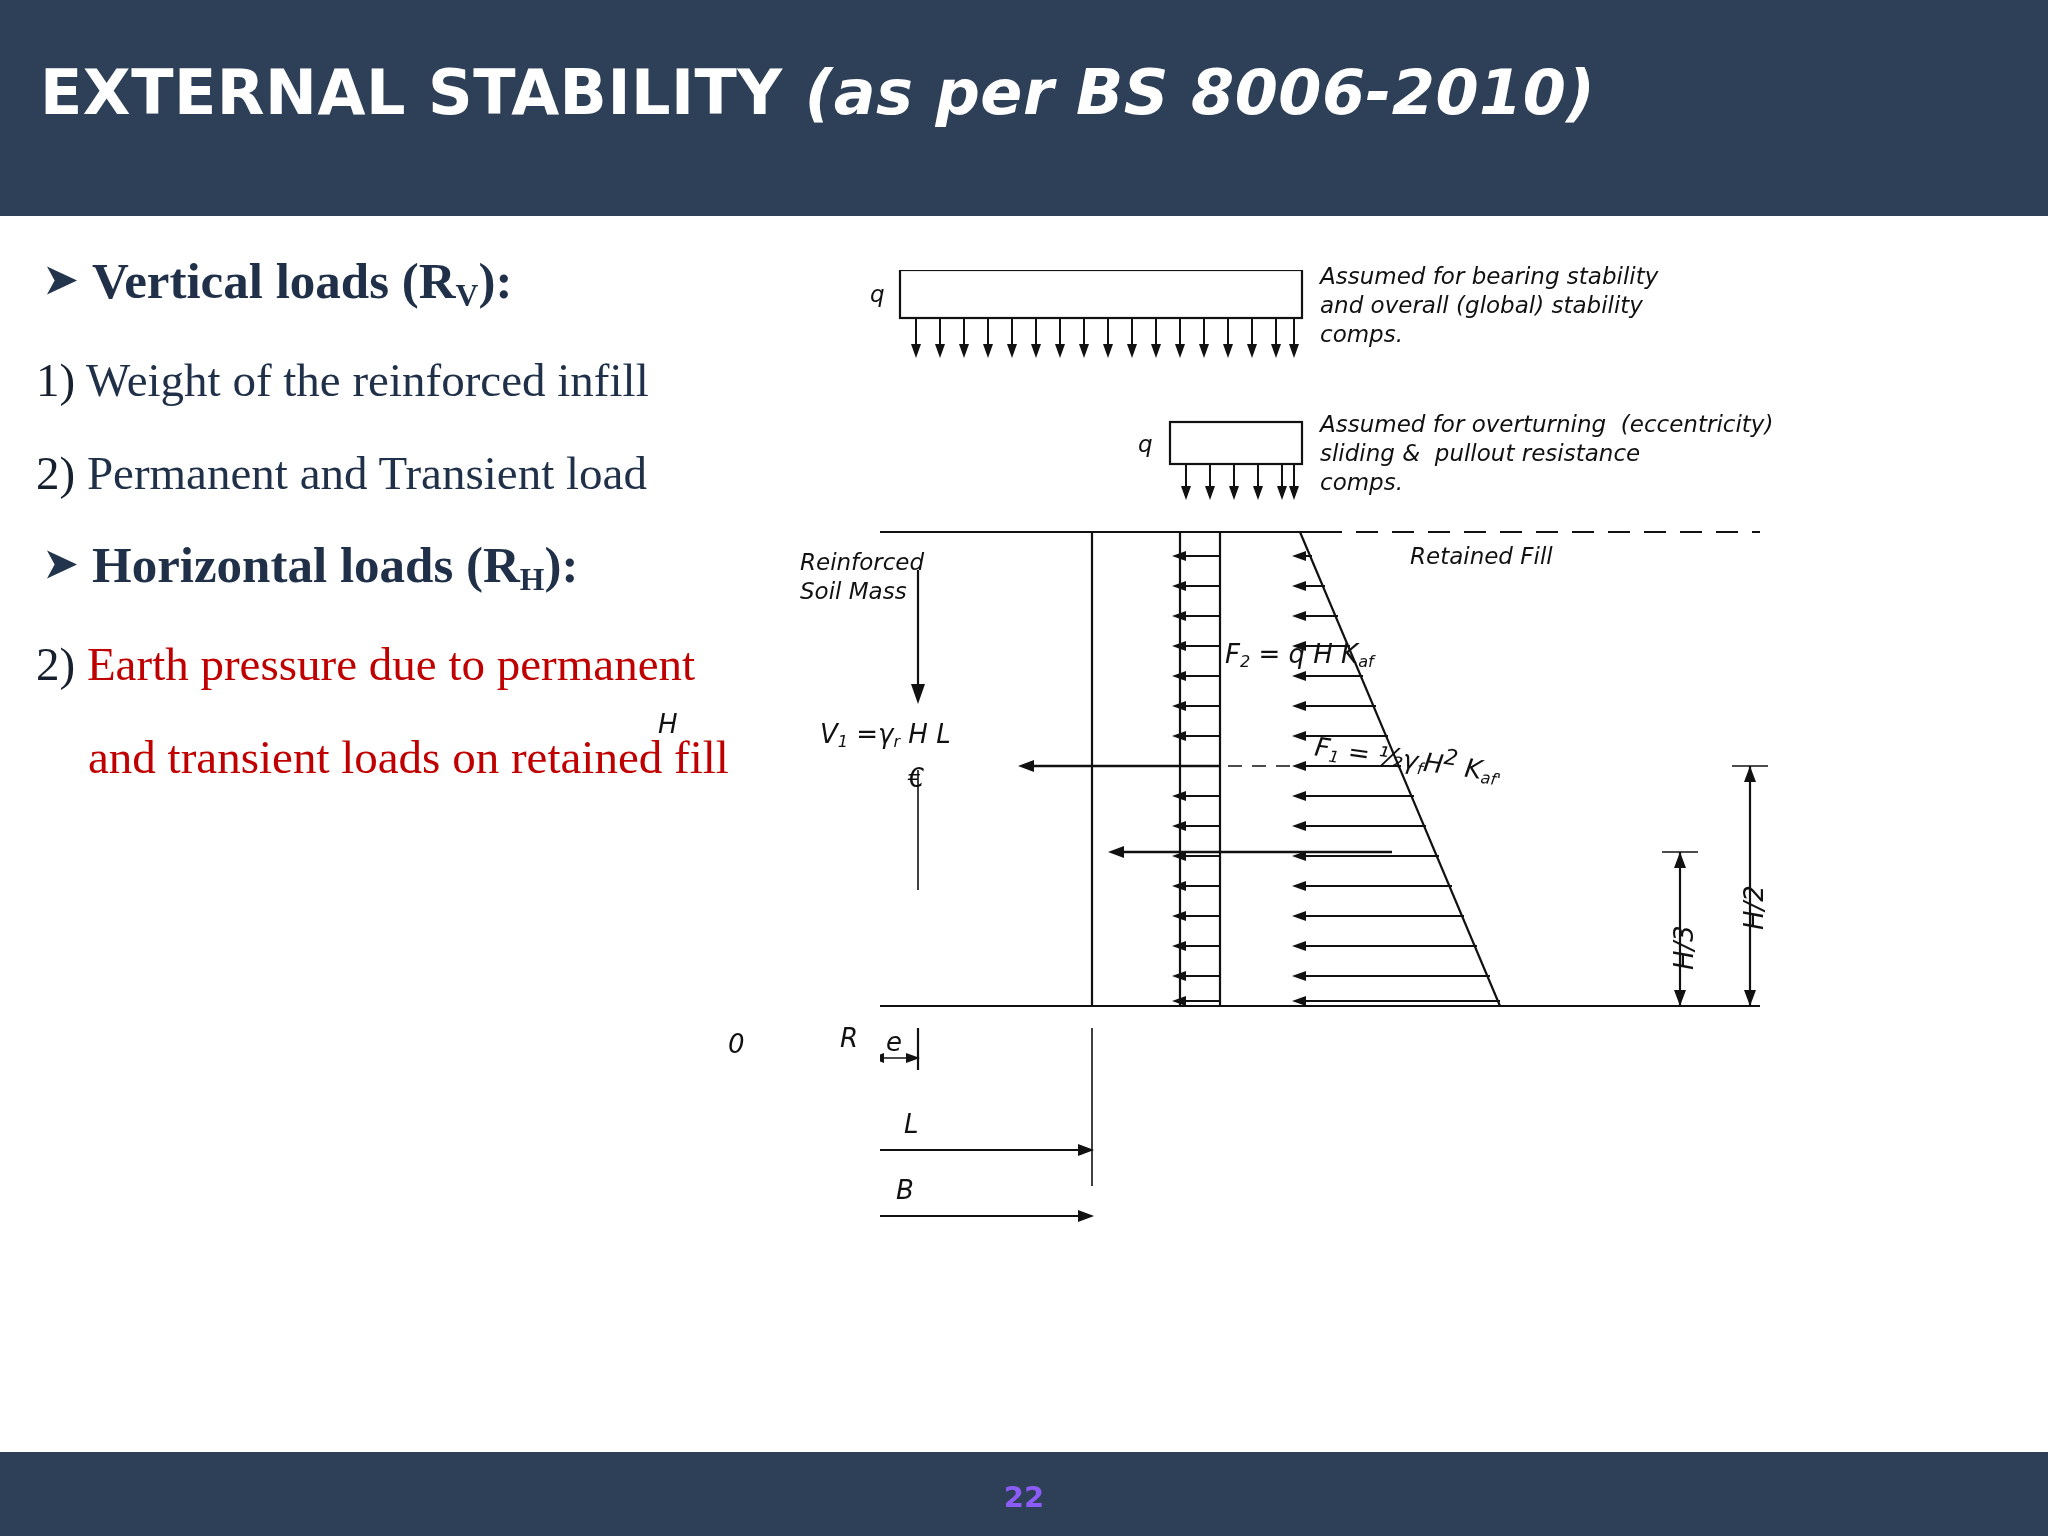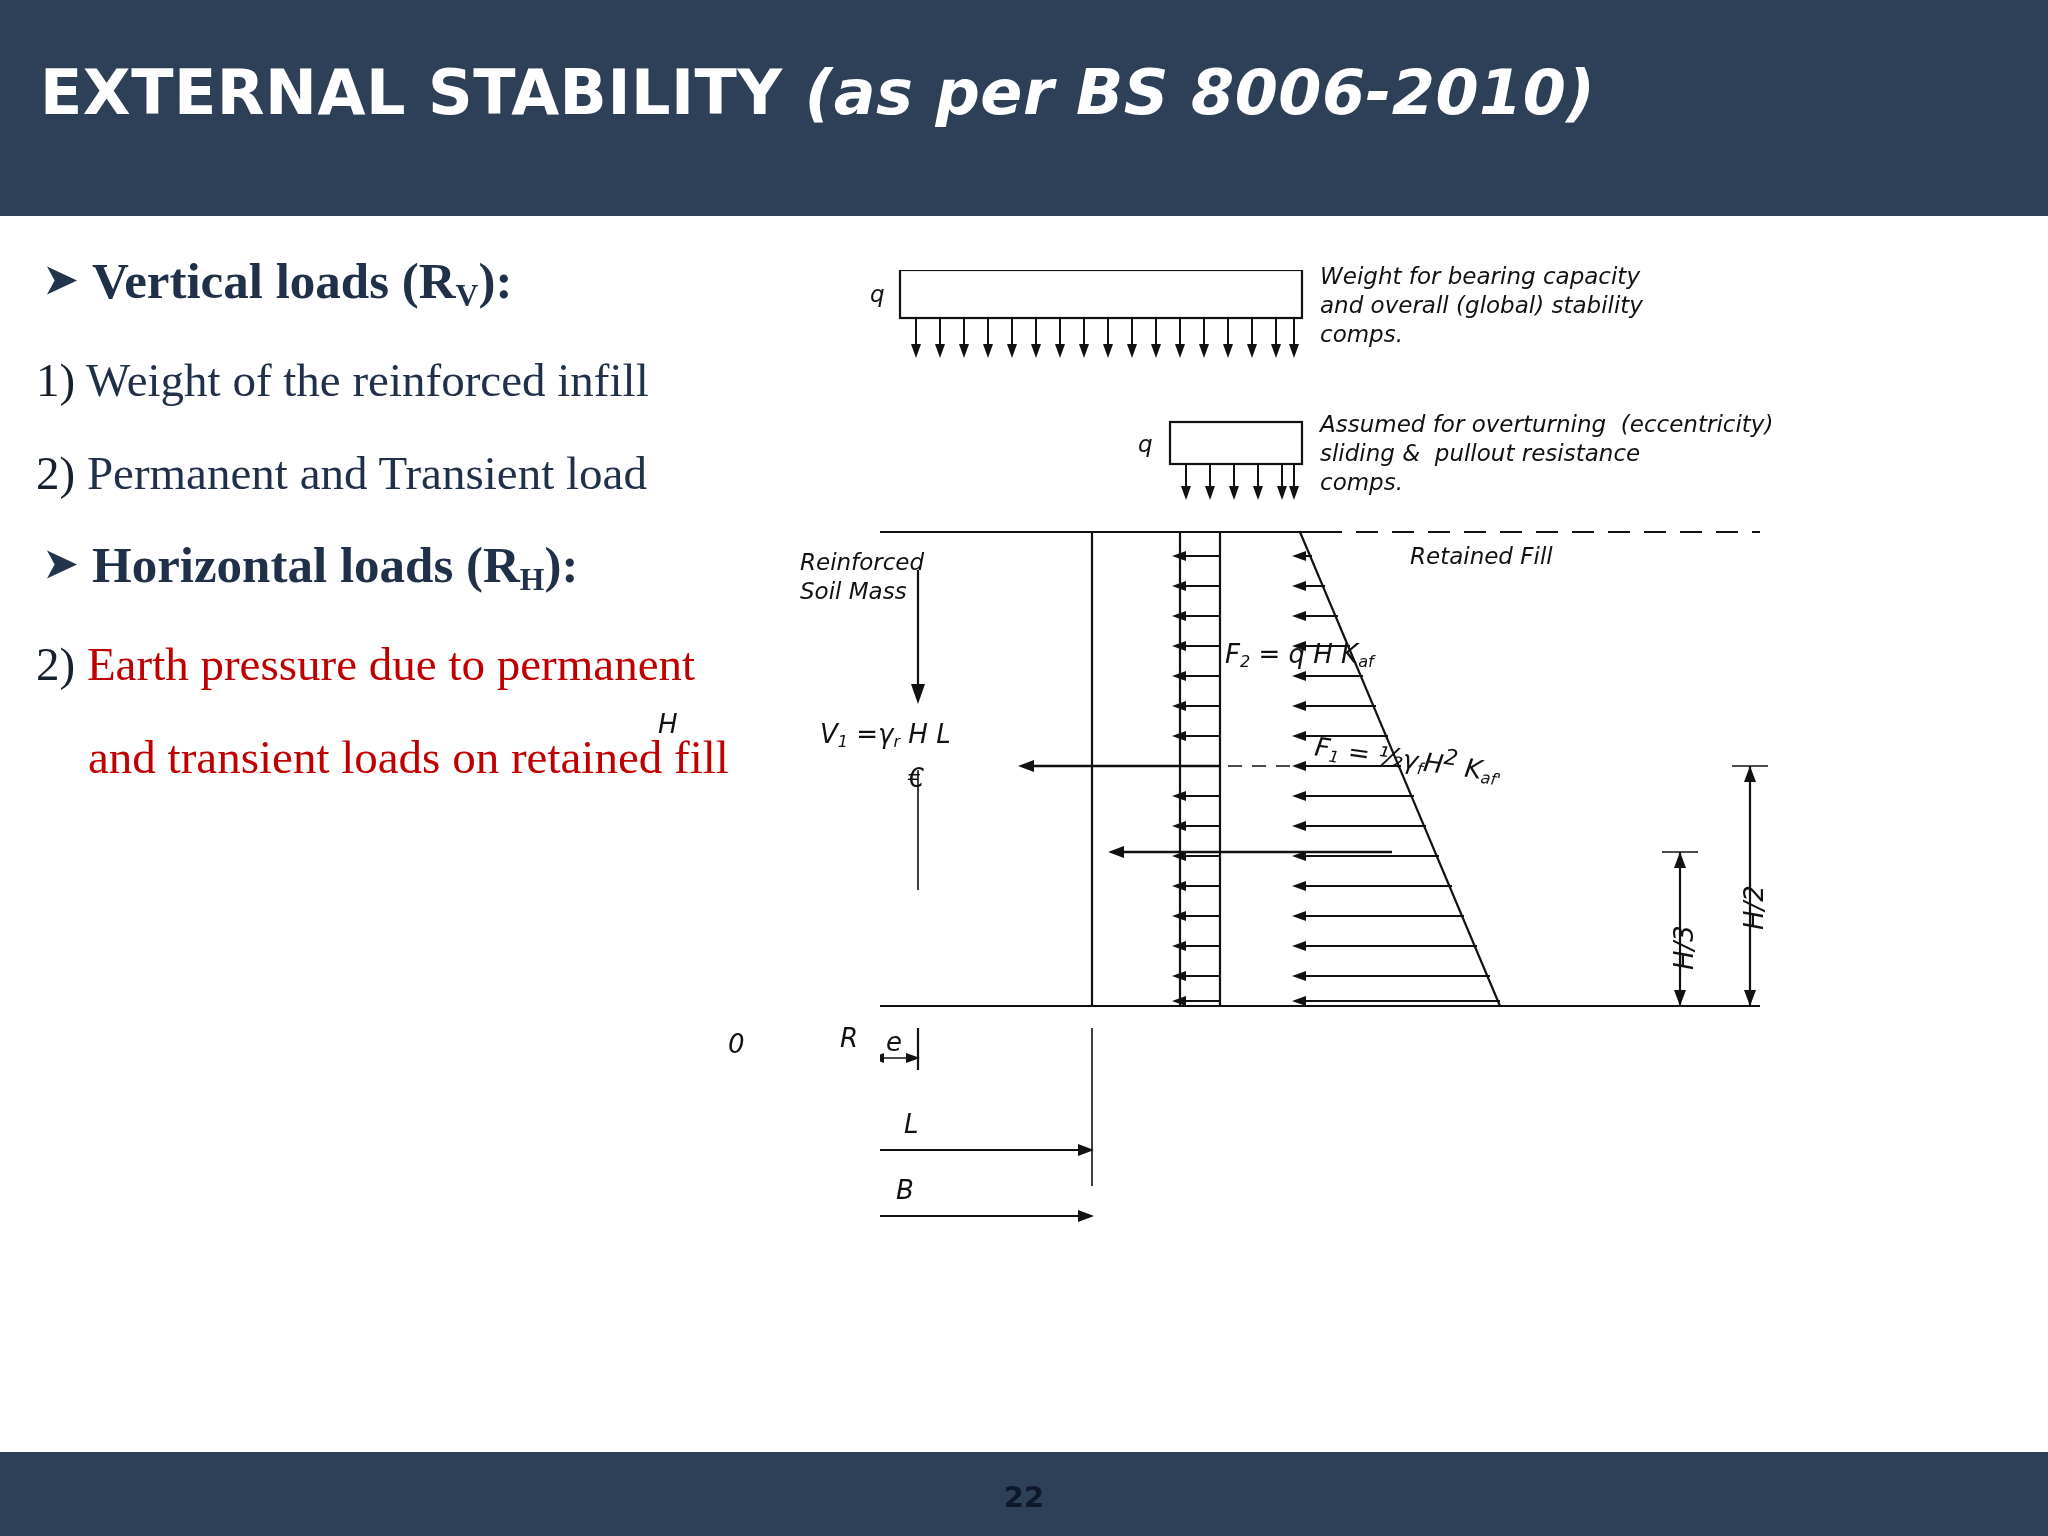--- a/index.html
+++ b/index.html
@@ -50,21 +50,21 @@
     width: 2048px;
     height: 84px;
     background: #2e4057;
   }
   .footer-number {
     position: absolute;
     left: 0;
     bottom: 22px;
     width: 2048px;
     text-align: center;
-    color: #0f172a;
+    color: #8b5cf6;
     font-family: "DejaVu Sans", sans-serif;
     font-size: 29px;
     font-weight: bold;
   }
   
   .text-col {
     position: absolute;
     left: 36px;
     top: 255px;
     width: 1010px;
@@ -358,21 +358,21 @@
 
         <line x1="-180" y1="946" x2="212" y2="946"></line>
         <polygon points="-182,946 -166,940 -166,952" fill="#111111" stroke="none"></polygon>
         <polygon points="214,946 198,940 198,952" fill="#111111" stroke="none"></polygon>
         <line x1="-180" y1="758" x2="-180" y2="956" stroke-width="1.6"></line>
       </g>
     </svg>
 
     <div class="fig-label" style="left:-10px; top:10px;">q</div>
 
-    <div class="fig-label" style="left:440px; top:-8px;"><span>Weight for bearing capacity</span><br><span>and overall (global) stability</span><br><span>comps.</span></div>
+    <div class="fig-label" style="left:440px; top:-8px;"><span>Assumed for bearing stability</span><br><span>and overall (global) stability</span><br><span>comps.</span></div>
 
     <div class="fig-label" style="left:258px; top:160px;">q</div>
 
     <div class="fig-label" style="left:440px; top:140px;"><span>Assumed for overturning  (eccentricity)</span><br><span>sliding &amp;  pullout resistance</span><br><span>comps.</span></div>
 
     <div class="fig-label" style="left:-80px; top:278px; text-align:left;"><span>Reinforced</span><br><span>Soil Mass</span></div>
 
     <div class="fig-label" style="left:530px; top:272px;">Retained Fill</div>
 
     <div class="fig-label big" style="left:-60px; top:448px;"><span>V</span><sub>1</sub> <span>=γ</span><sub>r</sub><span> H L</span></div>

